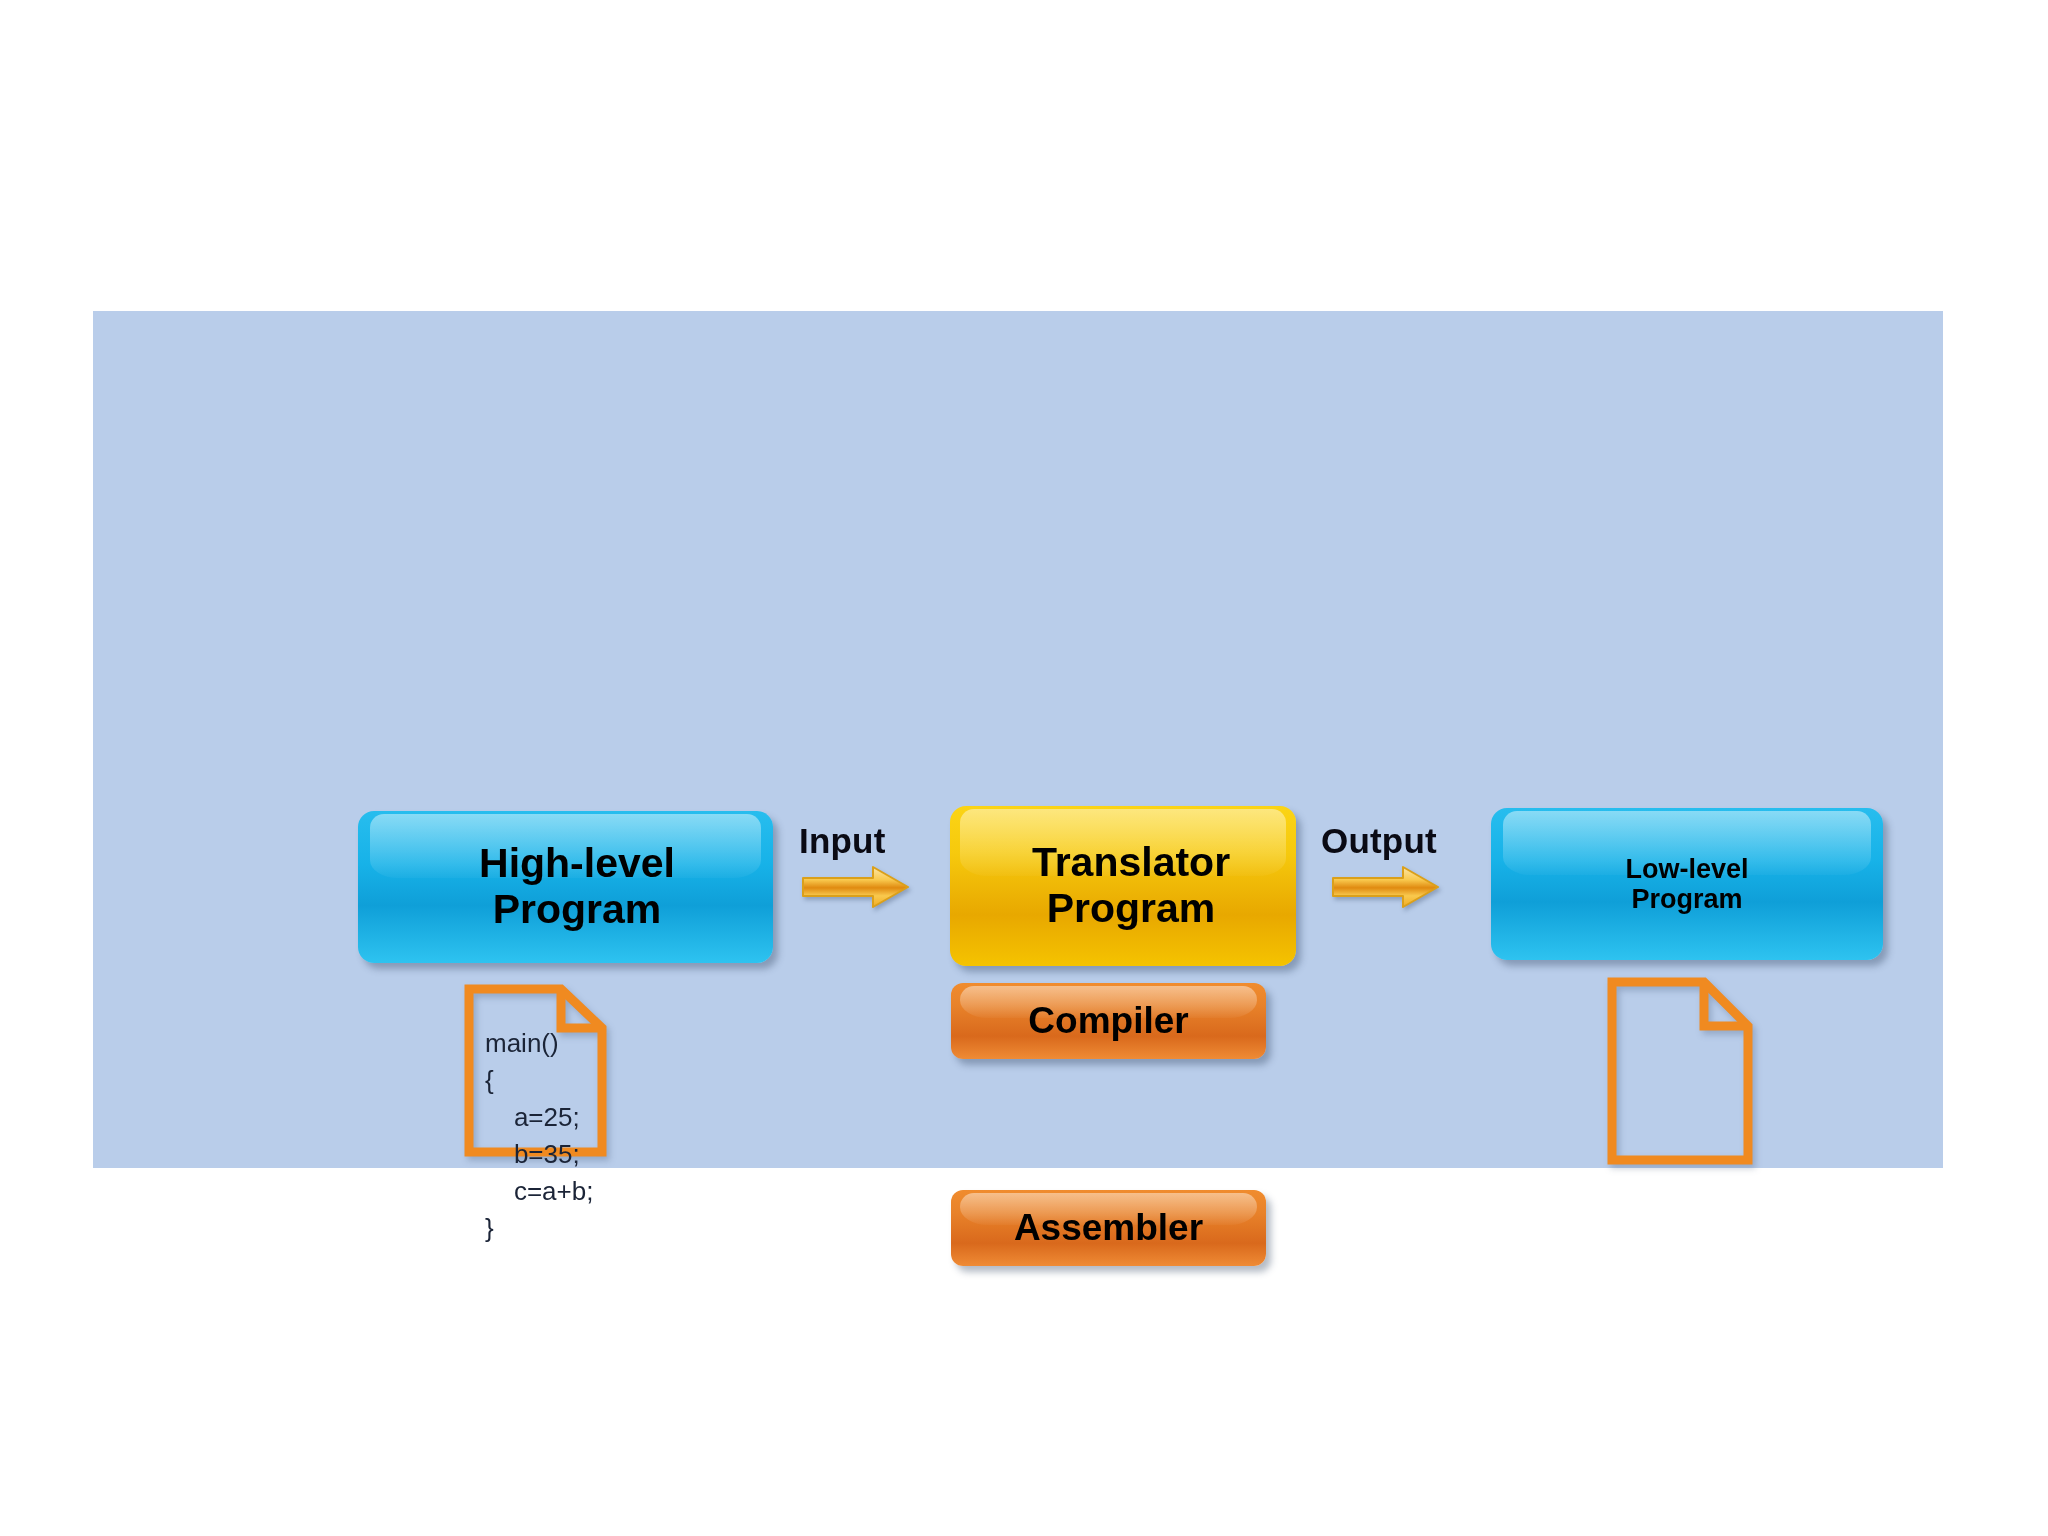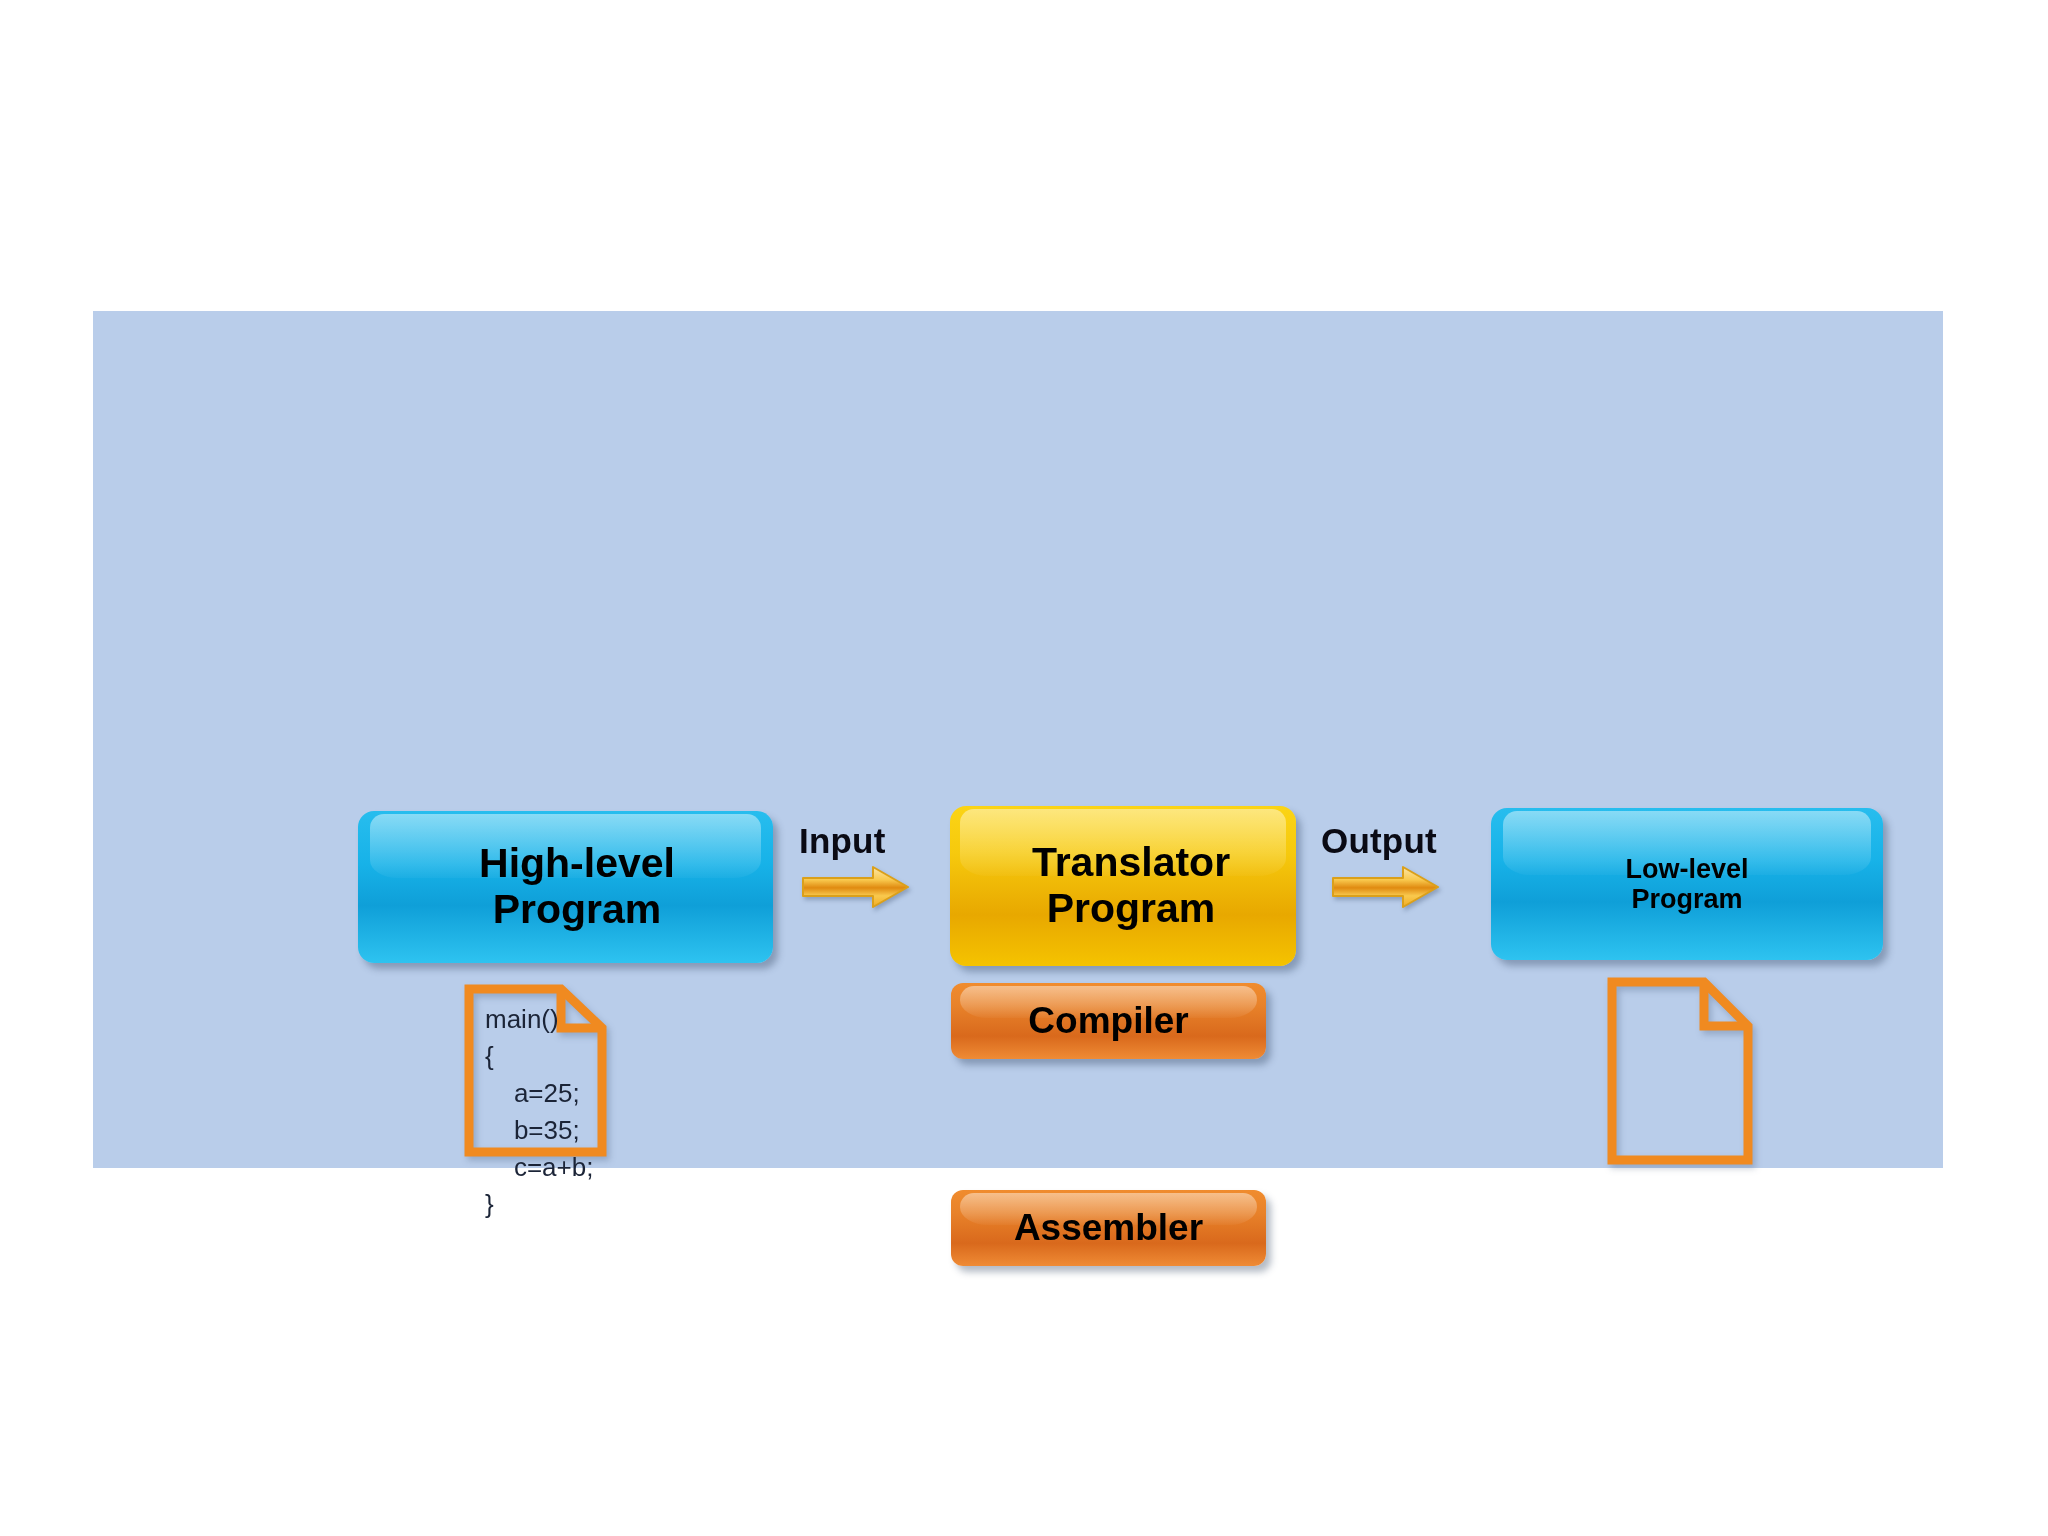--- a/index.html
+++ b/index.html
@@ -102,20 +102,21 @@
     filter: drop-shadow(3px 4px 3px rgba(40,60,90,0.25));
   }
   #doc-source { left: 370px;  top: 672px; }
   #doc-binary { left: 1513px; top: 665px; }
 
   .doc-code {
     position: absolute;
     font-family: "Liberation Sans", sans-serif;
     color: #1b2437;
     white-space: pre;
+    margin-top: 24px;
   }
   #doc-source-text {
     left: 392px;
     top: 690px;
     font-size: 26px;
     line-height: 1.42;
   }
   #doc-binary-text {
     left: 1543px;
     top: 730px;

